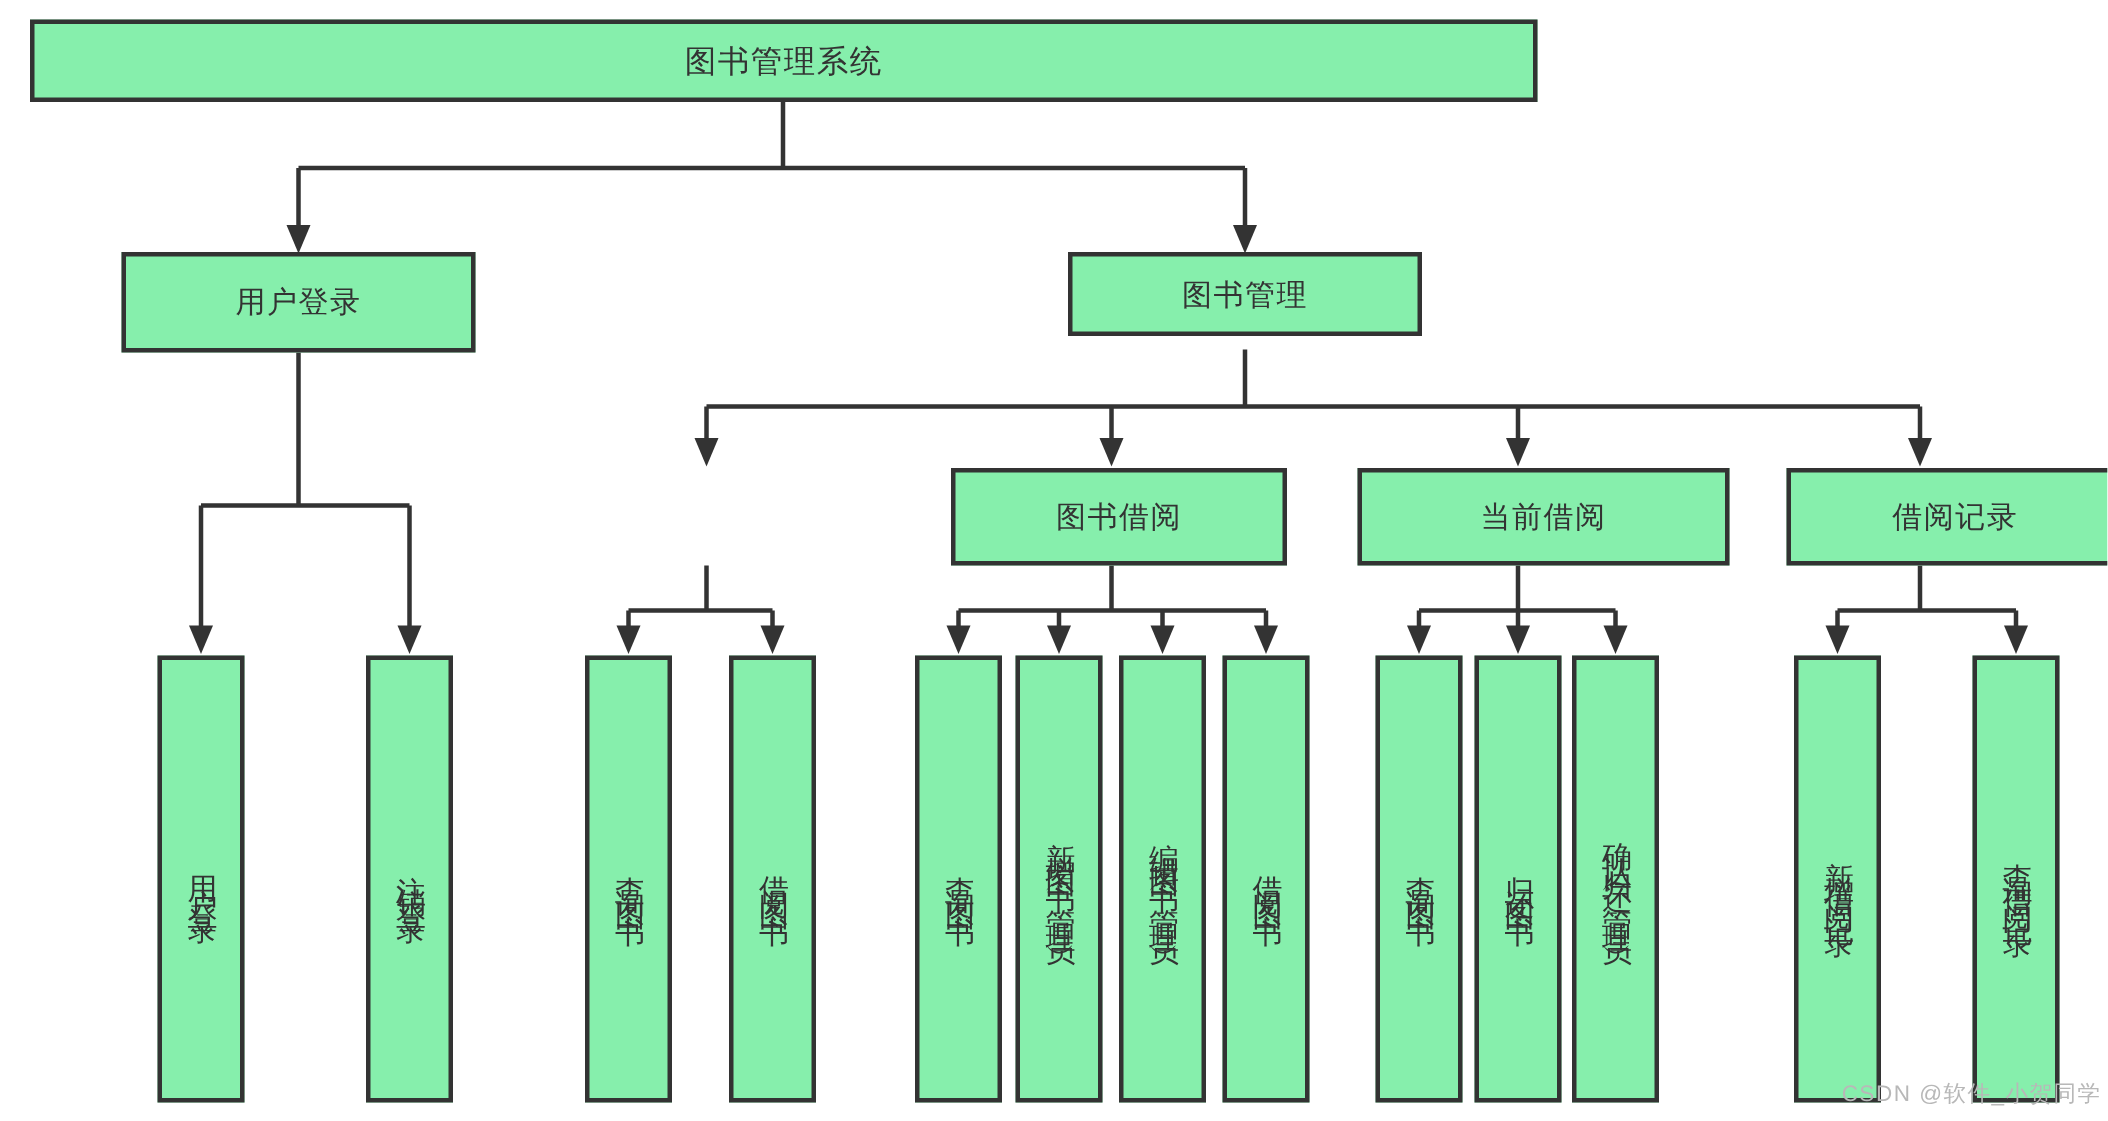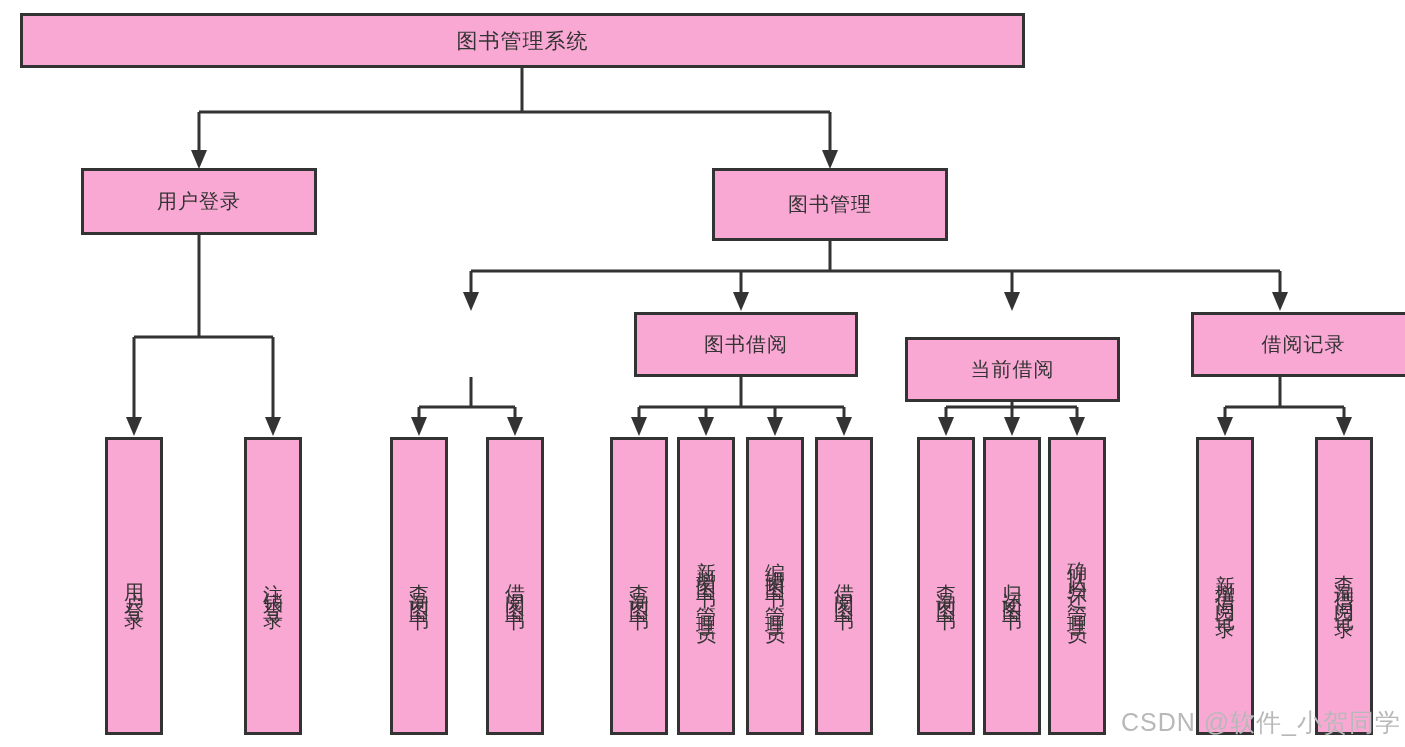--- a/index.html
+++ b/index.html
@@ -8,40 +8,40 @@
     width:1405px;height:747px;
     background:#ffffff;
     font-family:"Liberation Sans","DejaVu Sans",sans-serif;
     overflow:hidden;
   }
   #connectors{position:absolute;left:0;top:0;width:1405px;height:747px;}
   .box{
     position:absolute;
     box-sizing:border-box;
     border:3px solid #333333;
-    background:#f9a8d4;
+    background:#86efac;
     display:flex;
     align-items:center;
     justify-content:center;
     color:#333333;
     font-size:20px;
     letter-spacing:1px;
   }
   .root{font-size:21px;}
   .vbox .vtext{
     writing-mode:vertical-rl;
     text-orientation:mixed;
     letter-spacing:9px;
     line-height:1.15;
   }
   .watermark{
     position:absolute;
     right:4px;
     bottom:8px;
-    font-size:25px;
+    font-size:15px;
     color:#b8b8b8;
     letter-spacing:1px;
   }
 </style>
 </head>
 <body>
 
 <div id="canvas">
 
   <svg id="connectors" viewBox="0 0 1405 747" xmlns="http://www.w3.org/2000/svg">
@@ -72,24 +72,24 @@
       <polygon points="1004,417 1020,417 1012,436"></polygon>
       <polygon points="1069,417 1085,417 1077,436"></polygon>
       <polygon points="1217,417 1233,417 1225,436"></polygon>
       <polygon points="1336,417 1352,417 1344,436"></polygon>
     </g>
   </svg>
 
   <div class="box root" style="left:20px;top:13px;width:1005px;height:55px;">图书管理系统</div>
 
   <div class="box" style="left:81px;top:168px;width:236px;height:67px;">用户登录</div>
-  <div class="box" style="left:712px;top:168px;width:236px;height:73px;">图书管理</div>
+  <div class="box" style="left:712px;top:168px;width:236px;height:56px;">图书管理</div>
 
   <div class="box" style="left:634px;top:312px;width:224px;height:65px;">图书借阅</div>
-  <div class="box" style="left:905px;top:312px;width:215px;height:65px;margin-top:25px;">当前借阅</div>
+  <div class="box" style="left:905px;top:312px;width:248px;height:65px;">当前借阅</div>
   <div class="box" style="left:1191px;top:312px;width:225px;height:65px;">借阅记录</div>
 
   <div class="box vbox" style="left:105px;top:437px;width:58px;height:298px;">
     <span class="vtext">用户登录</span>
   </div>
   <div class="box vbox" style="left:244px;top:437px;width:58px;height:298px;">
     <span class="vtext">注销登录</span>
   </div>
 
   <div class="box vbox" style="left:390px;top:437px;width:58px;height:298px;">

